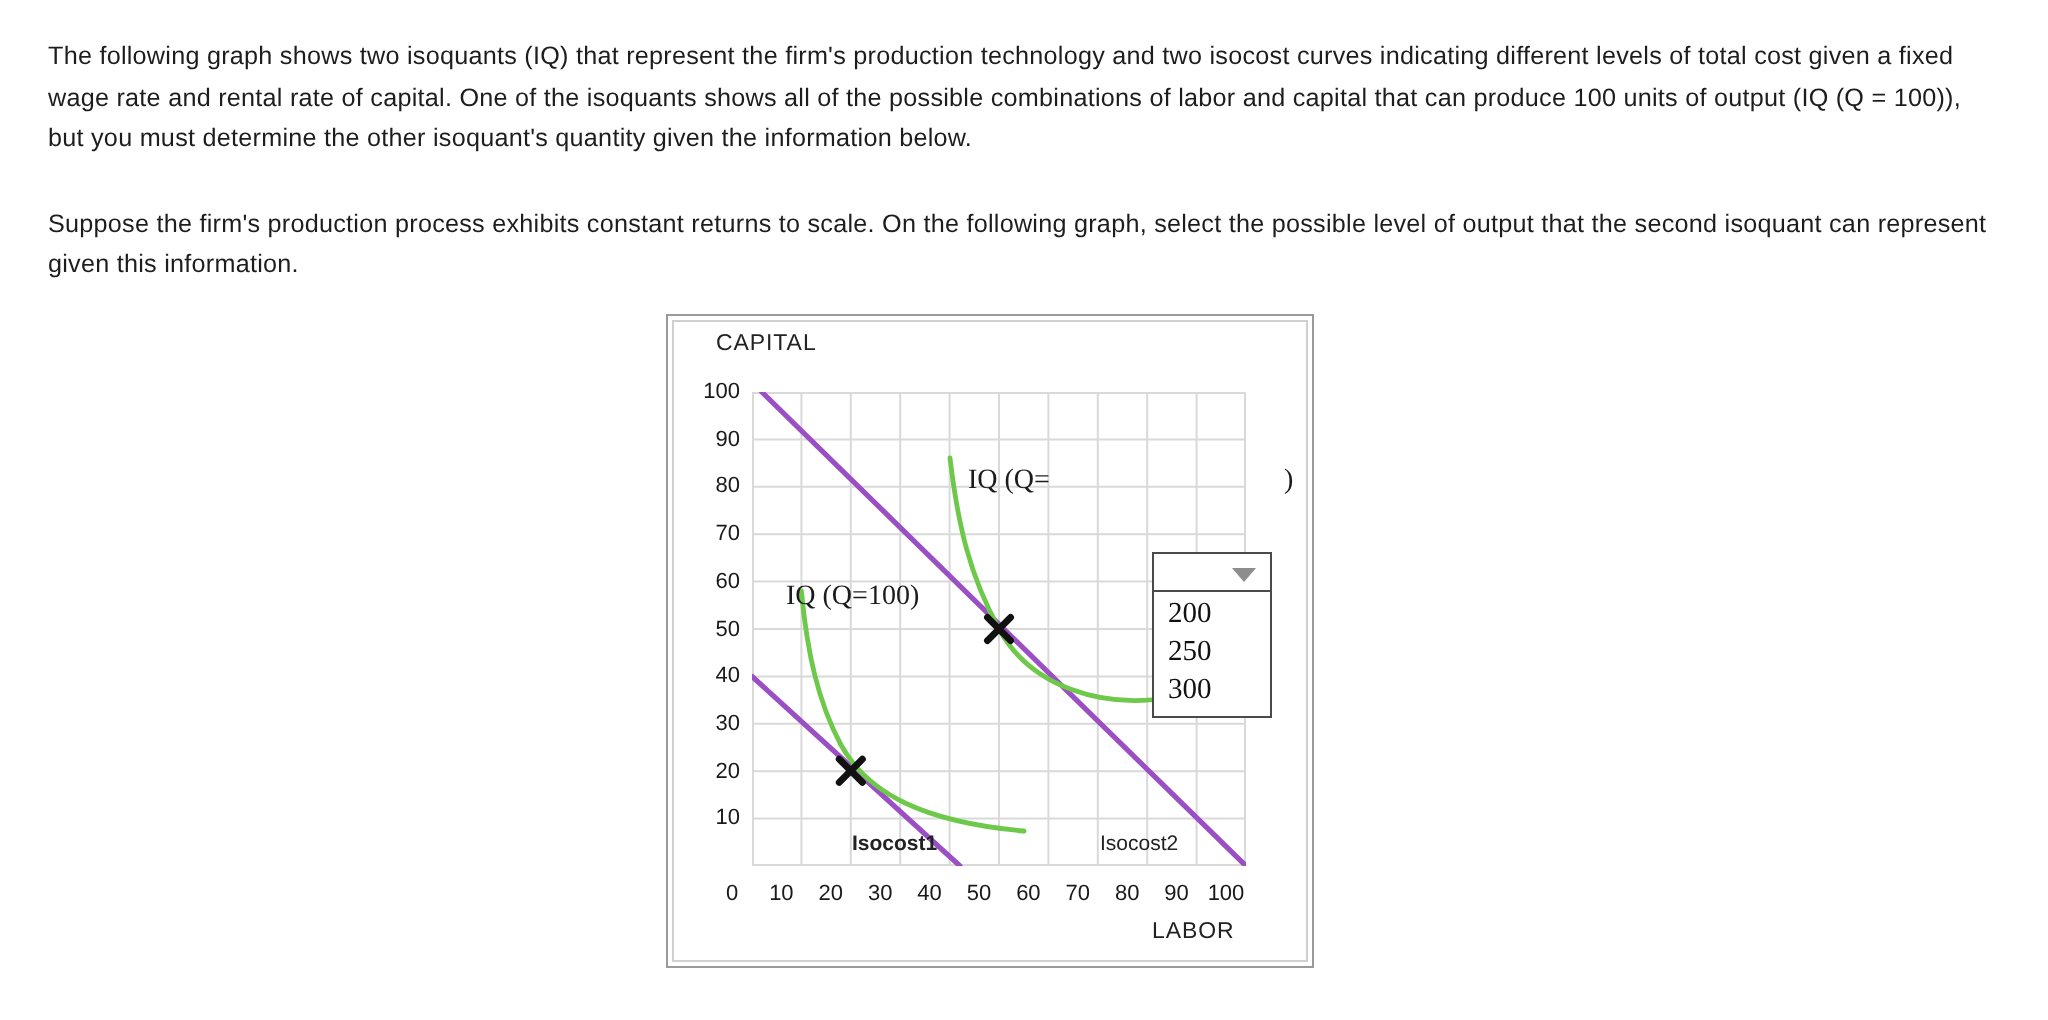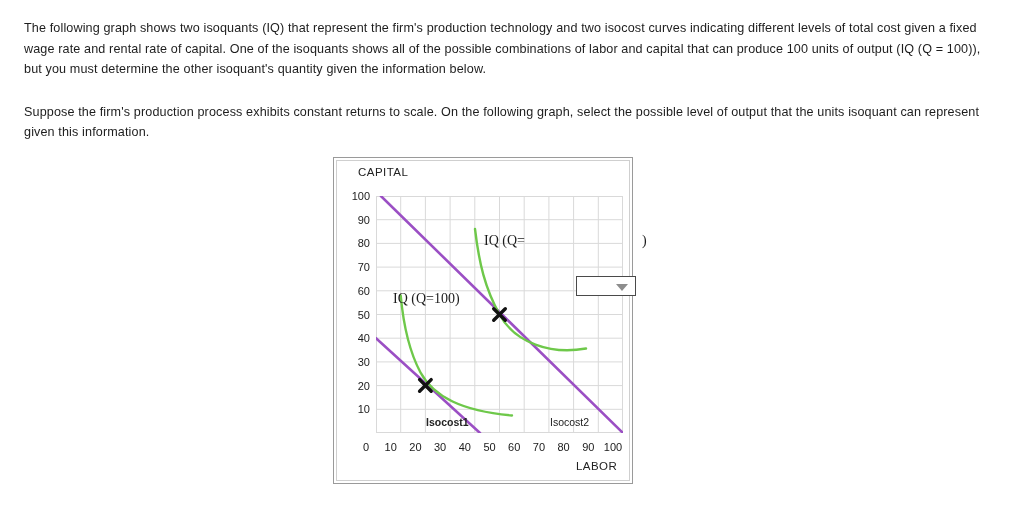--- a/index.html
+++ b/index.html
@@ -30,21 +30,21 @@
     color: #1d1d1d;
     letter-spacing: 0.01em;
   }
   .question p.spaced { margin-top: 22px; }
 
   
   .chart-frame {
     position: absolute;
     left: 333px;
     top: 157px;
-    width: 300px;
+    width: 324px;
     height: 327px;
     background: #ffffff;
     border: 1px solid #9a9a9a;
     box-sizing: border-box;
   }
   .chart-frame-inner {
     position: absolute;
     left: 2px; top: 2px; right: 2px; bottom: 2px;
     border: 1px solid #cfcfcf;
     box-sizing: border-box;
@@ -148,21 +148,21 @@
     line-height: 17px;
     color: #111;
     padding: 1px 0 1px 7px;
   }
 </style>
 </head>
 <body>
 
 <div class="question">
   <p>The following graph shows two isoquants (IQ) that represent the firm's production technology and two isocost curves indicating different levels of total cost given a fixed wage rate and rental rate of capital. One of the isoquants shows all of the possible combinations of labor and capital that can produce 100 units of output (IQ (Q = 100)), but you must determine the other isoquant's quantity given the information below.</p>
-  <p class="spaced">Suppose the firm's production process exhibits constant returns to scale. On the following graph, select the possible level of output that the units isoquant can represent given this information.</p>
+  <p class="spaced">Suppose the firm's production process exhibits constant returns to scale. On the following graph, select the possible level of output that the second isoquant can represent given this information.</p>
 </div>
 
 <div class="chart-frame">
   <div class="chart-frame-inner"></div>
 
   <div class="axis-title-capital">CAPITAL</div>
   <div class="axis-title-labor">LABOR</div>
 
   <div class="ytick" style="left:2px; top:38px;">100</div>
   <div class="ytick" style="left:2px; top:61.7px;">90</div>
@@ -239,15 +239,20 @@
     <div class="curve-label" style="left:266px; top:37px;">)</div>
 
     <div class="isocost-label" style="left:50px; top:220px;font-weight:bold;">Isocost1</div>
     <div class="isocost-label" style="left:174px; top:220px;">Isocost2</div>
 
     <div class="dd-wrap">
       <div class="dd-button">
         <span></span>
         <span class="dd-arrow"></span>
       </div>
+      <div class="dd-list">
+        <div class="dd-option">200</div>
+        <div class="dd-option">250</div>
+        <div class="dd-option">300</div>
+      </div>
     </div>
   </div>
 </div>
 
 </body></html>

